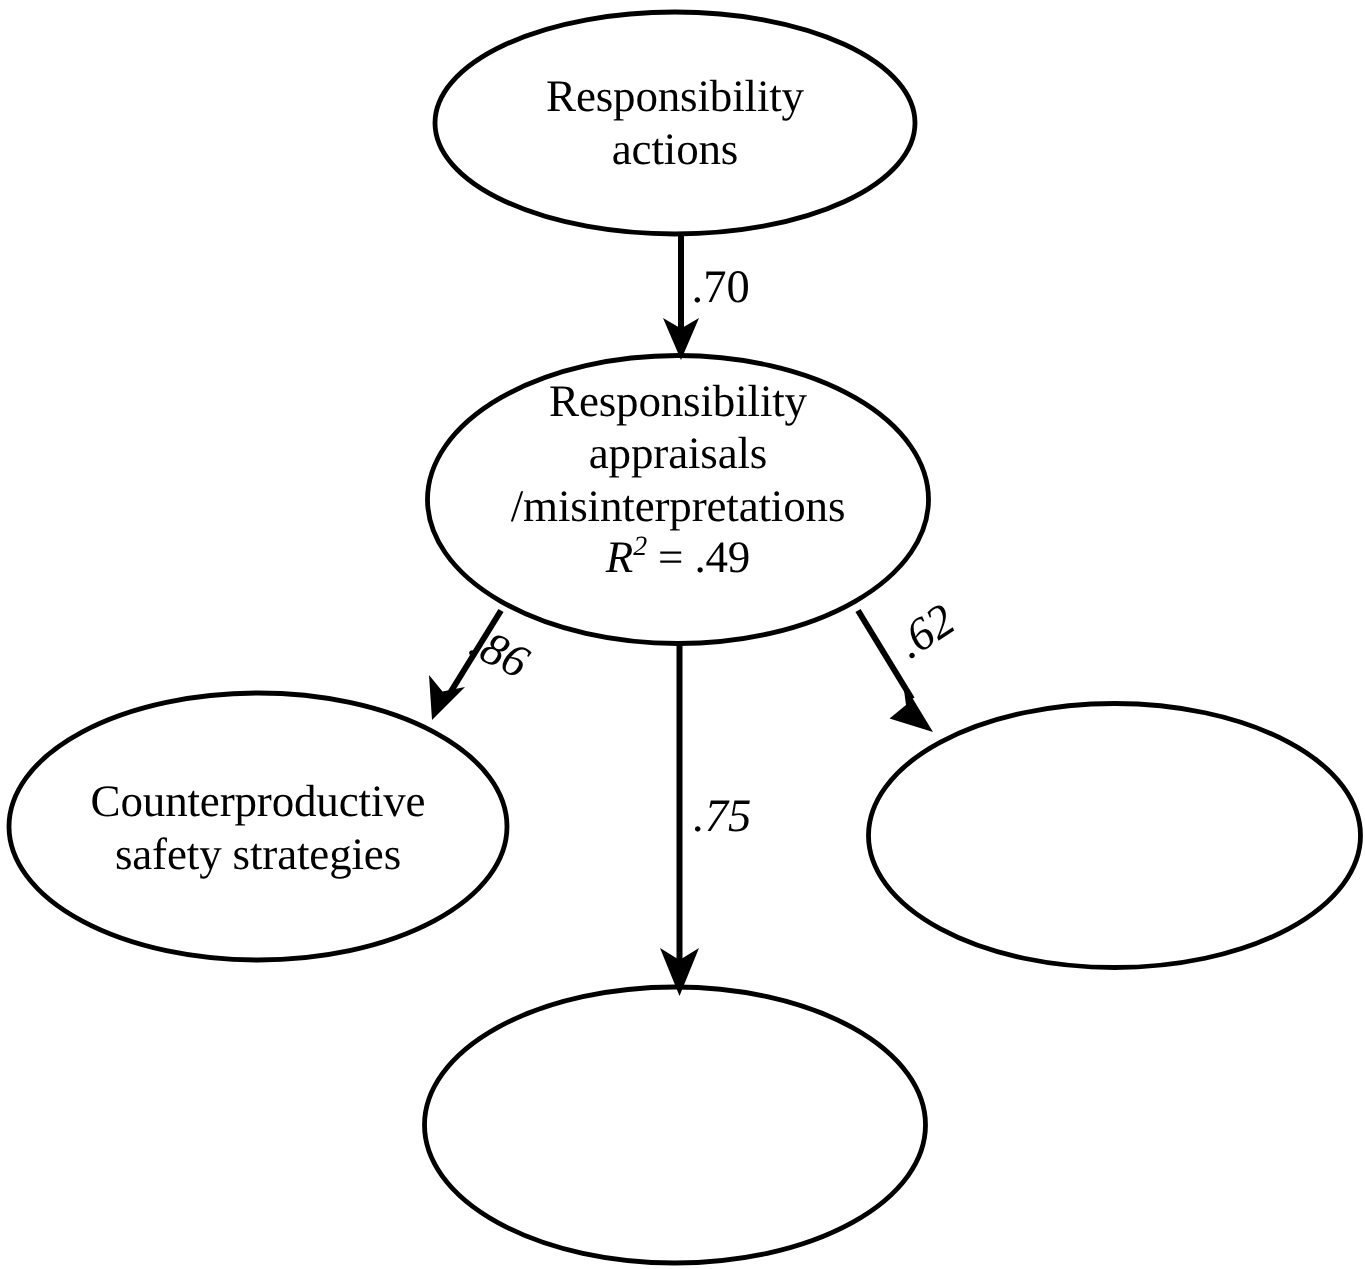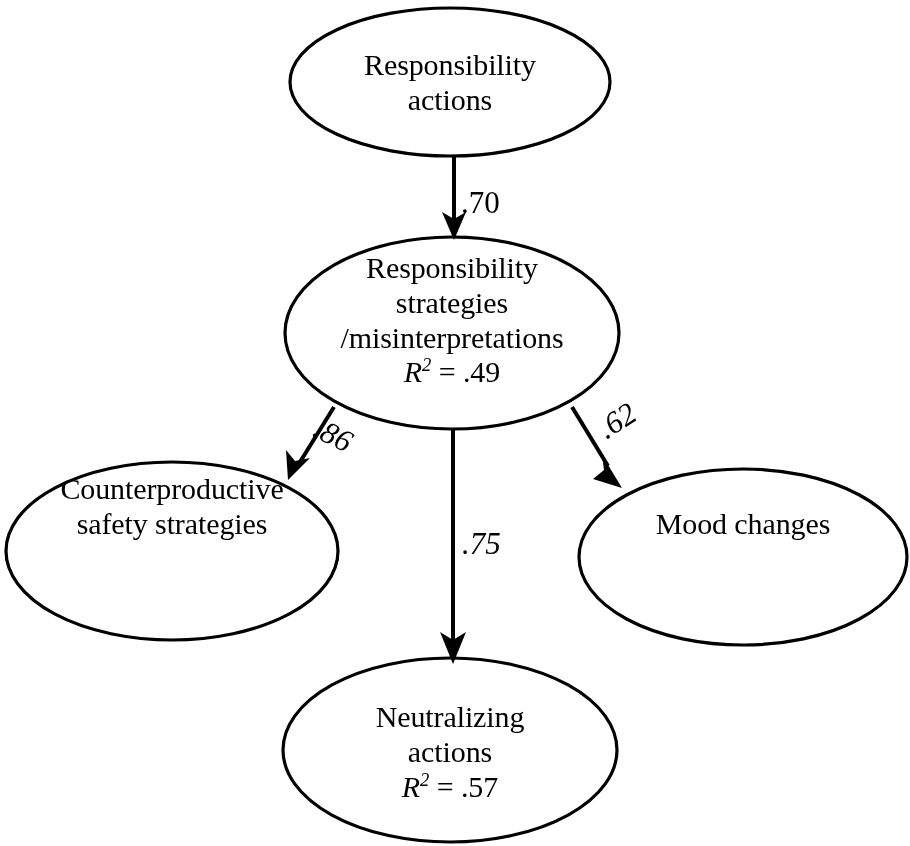--- a/index.html
+++ b/index.html
@@ -123,41 +123,35 @@
     </g>
   </svg>
 
   <div class="node-label" style="left:300px; top:48px; width:300px;">
     <span>Responsibility</span><br>
     <span>actions</span>
   </div>
 
   <div class="node-label" style="left:292px; top:251px; width:320px;">
     <span>Responsibility</span><br>
-    <span>strategies</span><br>
+    <span>appraisals</span><br>
     <span>/misinterpretations</span>
     <span class="r2"><i>R</i><sup>2</sup><span> = </span><span>.49</span></span>
   </div>
 
-  <div class="node-label" style="left:22px; top:472px; width:300px;">
+  <div class="node-label" style="left:22px; top:518px; width:300px;">
     <span>Counterproductive</span><br>
     <span>safety strategies</span>
   </div>
 
   <div class="node-label" style="left:593px; top:507px; width:300px;">
-    <span>Mood changes</span>
   </div>
 
-  <div class="node-label" style="left:300px; top:700px; width:300px;">
-    <span>Neutralizing</span><br>
-    <span>actions</span>
-    <span class="r2"><i>R</i><sup>2</sup><span> = </span><span>.57</span></span>
-  </div>
 
-  <div class="edge-label upright" style="left:461px; top:175px;margin-top:12px;">.70</div>
+  <div class="edge-label upright" style="left:461px; top:175px;">.70</div>
 
   <div class="edge-label slant-right" style="left:323px; top:412px;">.86</div>
 
   <div class="edge-label italic-up" style="left:462px; top:528px;">.75</div>
 
   <div class="edge-label slant-left" style="left:592px; top:418px;">.62</div>
 
 </div>
 
 </body></html>

